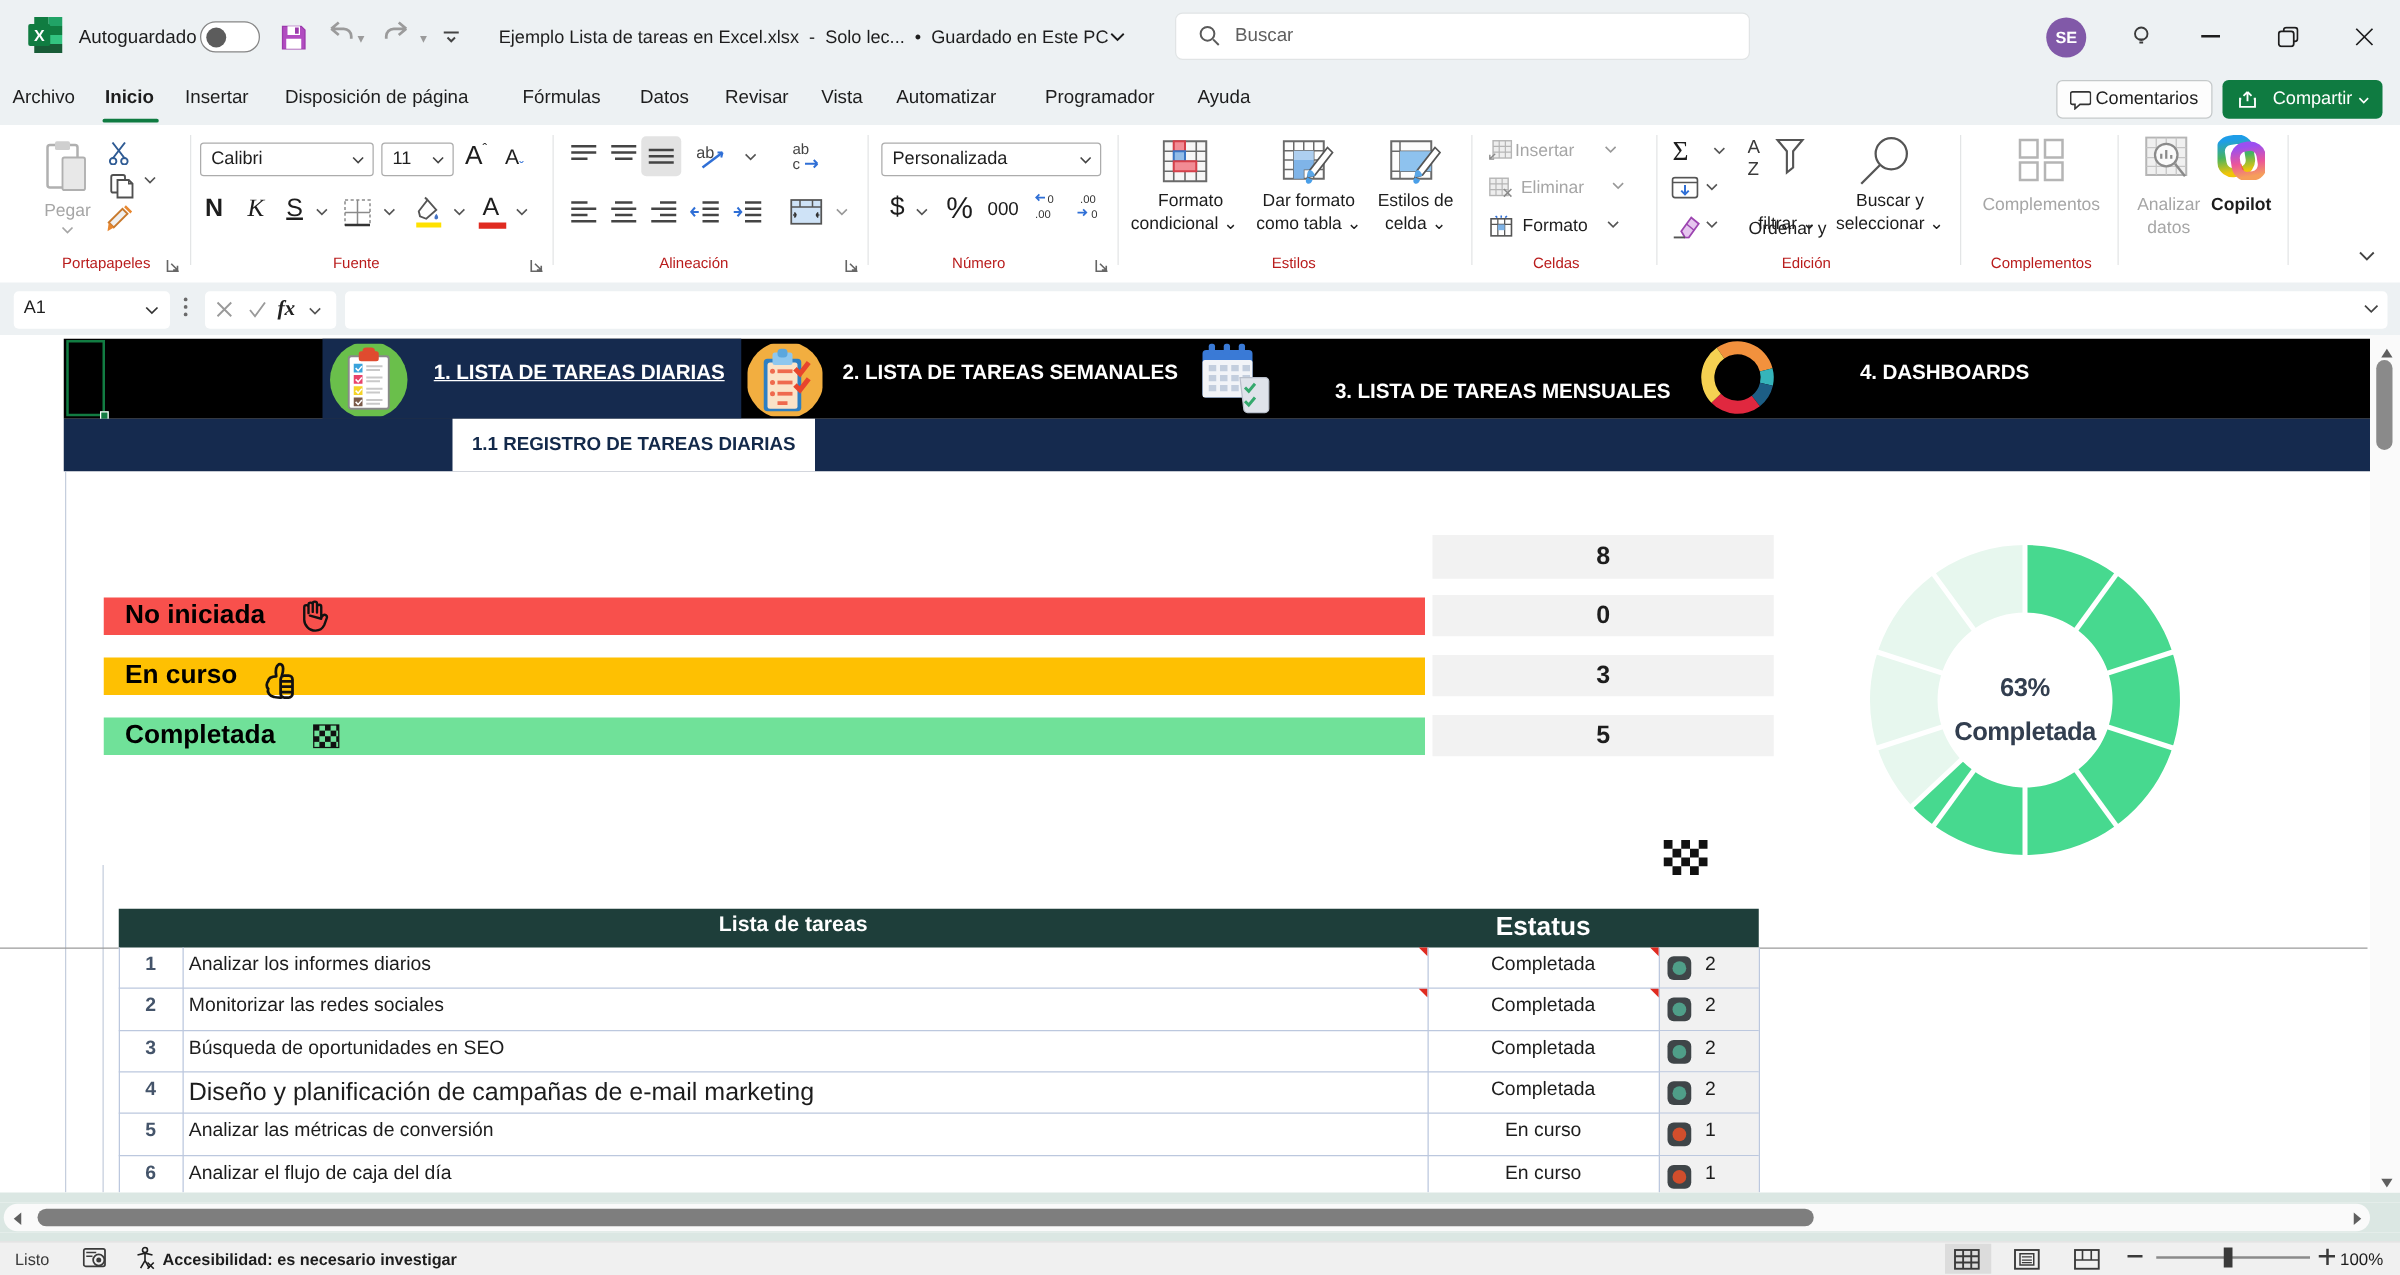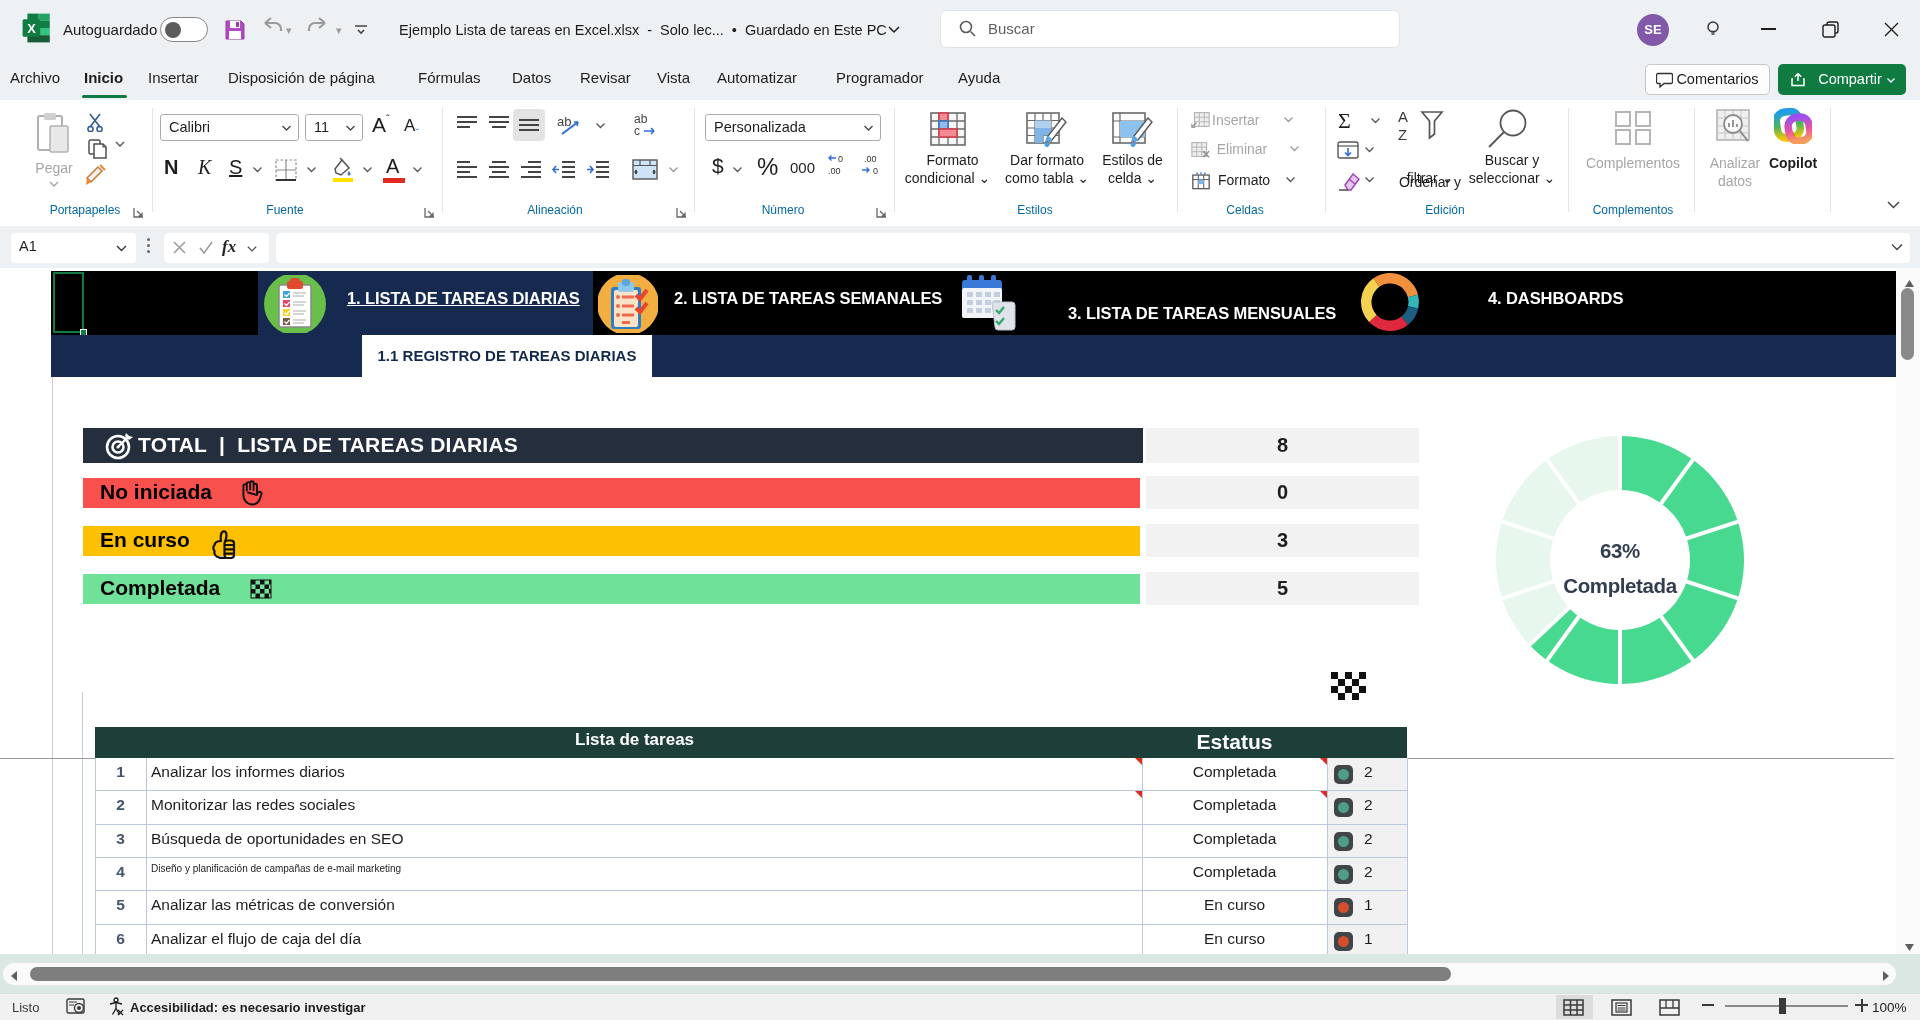--- a/index.html
+++ b/index.html
@@ -17,21 +17,21 @@
 
   
   #menubar { left:0; top:60px; width:1920px; height:40px; background:#edf1f3; }
   .menu-item { position:absolute; top:69px; font-size:15px; color:#1d1d1d; }
   #commentbtn { left:1645px; top:64px; width:125px; height:31px; background:#fdfdfd; border:1px solid #c5c9ca; border-radius:5px; font-size:14.5px; color:#1d1d1d; text-align:center; line-height:29px; }
   #sharebtn { left:1778px; top:64px; width:128px; height:31px; background:#0f7b41; border-radius:5px; font-size:14.5px; color:#fff; text-align:center; line-height:31px; }
 
   
   #ribbon { left:8px; top:100px; width:1904px; height:126px; background:#fff; border-radius:8px; }
   .rsep { position:absolute; top:108px; width:1px; height:104px; background:#e3e5e6; }
-  .glabel { position:absolute; top:203px; font-size:12px; color:#0369a1; text-align:center; }
+  .glabel { position:absolute; top:203px; font-size:12px; color:#b91c1c; text-align:center; }
   .launch { position:absolute; top:206px; width:13px; height:13px; }
   .combo { position:absolute; background:#fff; border:1px solid #acacac; border-radius:3px; font-size:14.5px; color:#1d1d1d; }
   .ric { position:absolute; }
   .rtext { position:absolute; font-size:14px; color:#1d1d1d; text-align:center; }
   .gray { color:#a6a6a6 !important; }
 
   
   #fbar { left:0; top:226px; width:1920px; height:42px; background:#edf1f3; }
   #namebox { left:11px; top:233px; width:125px; height:30px; background:#fff; border-radius:4px; font-size:14.5px; color:#1d1d1d; }
   #fxbox { left:164px; top:233px; width:105px; height:30px; background:#fff; border-radius:4px; }
@@ -650,30 +650,20 @@
 
     <div id="navyrow">
       <div id="subtab">1.1 REGISTRO DE TAREAS DIARIAS</div>
     </div>
 
     <div class="gline-v" style="left:52px; top:109px; height:577px;"></div>
     <div class="gline-v" style="left:82px; top:424px; height:262px;"></div>
     <div class="gline-h" style="left:0px; top:490px; width:95px; background:#9b9b9b;"></div>
     <div class="gline-h" style="left:1407px; top:490px; width:487px; background:#9b9b9b;"></div>
 
-    <div class="sumbar" style="top:160px; width:1060px; height:35px; background:#252e3c;">
-      <svg style="position:absolute; left:22px; top:3px;" width="29" height="30" viewBox="0 0 29 30">
-        <circle cx="13" cy="16" r="11" fill="none" stroke="#fff" stroke-width="2.6"></circle>
-        <circle cx="13" cy="16" r="5.5" fill="none" stroke="#fff" stroke-width="2.6"></circle>
-        <circle cx="13" cy="16" r="1.6" fill="#fff"></circle>
-        <path d="M13 16 L24 5" stroke="#fff" stroke-width="2.4"></path>
-        <path d="M21 2 l3 3 l4 1 l-4 3 l-4 -4 z" fill="#fff"></path>
-      </svg>
-      <span style="position:absolute; left:55px; top:5px; color:#fff; font-size:21px; letter-spacing:0.2px;">TOTAL&nbsp;&nbsp;|&nbsp;&nbsp;LISTA DE TAREAS DIARIAS</span>
-    </div>
     <div class="valbox" style="top:160px; height:35px; line-height:35px;">8</div>
 
     <div class="sumbar" style="top:210px; width:1057px; height:30px; background:#f8504c;">
       <span style="position:absolute; left:17px; top:2px; color:#000; font-size:21px;">No iniciada</span>
       <svg style="position:absolute; left:157px; top:1px;" width="23" height="28" viewBox="0 0 23 28">
         <g transform="translate(23,0) scale(-1,1)">
             <path d="M6 13 V6.5 a1.7 1.7 0 0 1 3.4 0 V11 M9.4 11 V4 a1.7 1.7 0 0 1 3.4 0 V10.5 M12.8 10.5 V4.8 a1.7 1.7 0 0 1 3.4 0 V11.5 M16.2 11.5 V6.8 a1.7 1.7 0 0 1 3.4 0 V16 a9 9 0 0 1 -9 9.5 a8 8 0 0 1 -7 -4.5 L1.6 15.5 a1.9 1.9 0 0 1 3 -2.2 L6 15 V13" fill="none" stroke="#111" stroke-width="1.9" stroke-linecap="round" stroke-linejoin="round"></path>
         <path d="M6 16 L15 13.5" stroke="#111" stroke-width="1.9" stroke-linecap="round"></path>
           </g>
       </svg>
@@ -786,21 +776,21 @@
       <span style="position:absolute; left:1047px; top:5px; width:185px; text-align:center; font-size:15.5px; color:#1d1d1d;">Completada</span>
       <div style="position:absolute; left:1239px; top:7px; width:19px; height:19px; background:#3f4548; border-radius:5px;">
           <div style="position:absolute; left:4px; top:4px; width:11px; height:11px; border-radius:50%; background:#4f9e88;"></div>
         </div>
       <span style="position:absolute; left:1269px; top:5px; font-size:15.5px; color:#1d1d1d;">2</span>
       <div style="position:absolute; left:0; bottom:0; width:1312px; height:1px; background:#bcc8de;"></div>
     </div>
     <div style="position:absolute; left:95px; top:590.0px; width:1312px; height:33.34px;">
       <div style="position:absolute; left:1232px; top:0; width:80px; height:100%; background:#f1f1f1;"></div>
       <span style="position:absolute; left:0px; top:5px; width:51px; text-align:center; font-size:15.5px; font-weight:bold; color:#44546a;">4</span>
-      <span style="position:absolute; left:56px; top:5px; font-size:10px; color:#1d1d1d;">Diseño y planificación de campañas de e-mail marketing</span>
+      <span style="position:absolute; left:56px; top:5px; font-size:20px; color:#1d1d1d;">Diseño y planificación de campañas de e-mail marketing</span>
       <span style="position:absolute; left:1047px; top:5px; width:185px; text-align:center; font-size:15.5px; color:#1d1d1d;">Completada</span>
       <div style="position:absolute; left:1239px; top:7px; width:19px; height:19px; background:#3f4548; border-radius:5px;">
           <div style="position:absolute; left:4px; top:4px; width:11px; height:11px; border-radius:50%; background:#4f9e88;"></div>
         </div>
       <span style="position:absolute; left:1269px; top:5px; font-size:15.5px; color:#1d1d1d;">2</span>
       <div style="position:absolute; left:0; bottom:0; width:1312px; height:1px; background:#bcc8de;"></div>
     </div>
     <div style="position:absolute; left:95px; top:623.4px; width:1312px; height:33.34px;">
       <div style="position:absolute; left:1232px; top:0; width:80px; height:100%; background:#f1f1f1;"></div>
       <span style="position:absolute; left:0px; top:5px; width:51px; text-align:center; font-size:15.5px; font-weight:bold; color:#44546a;">5</span>

